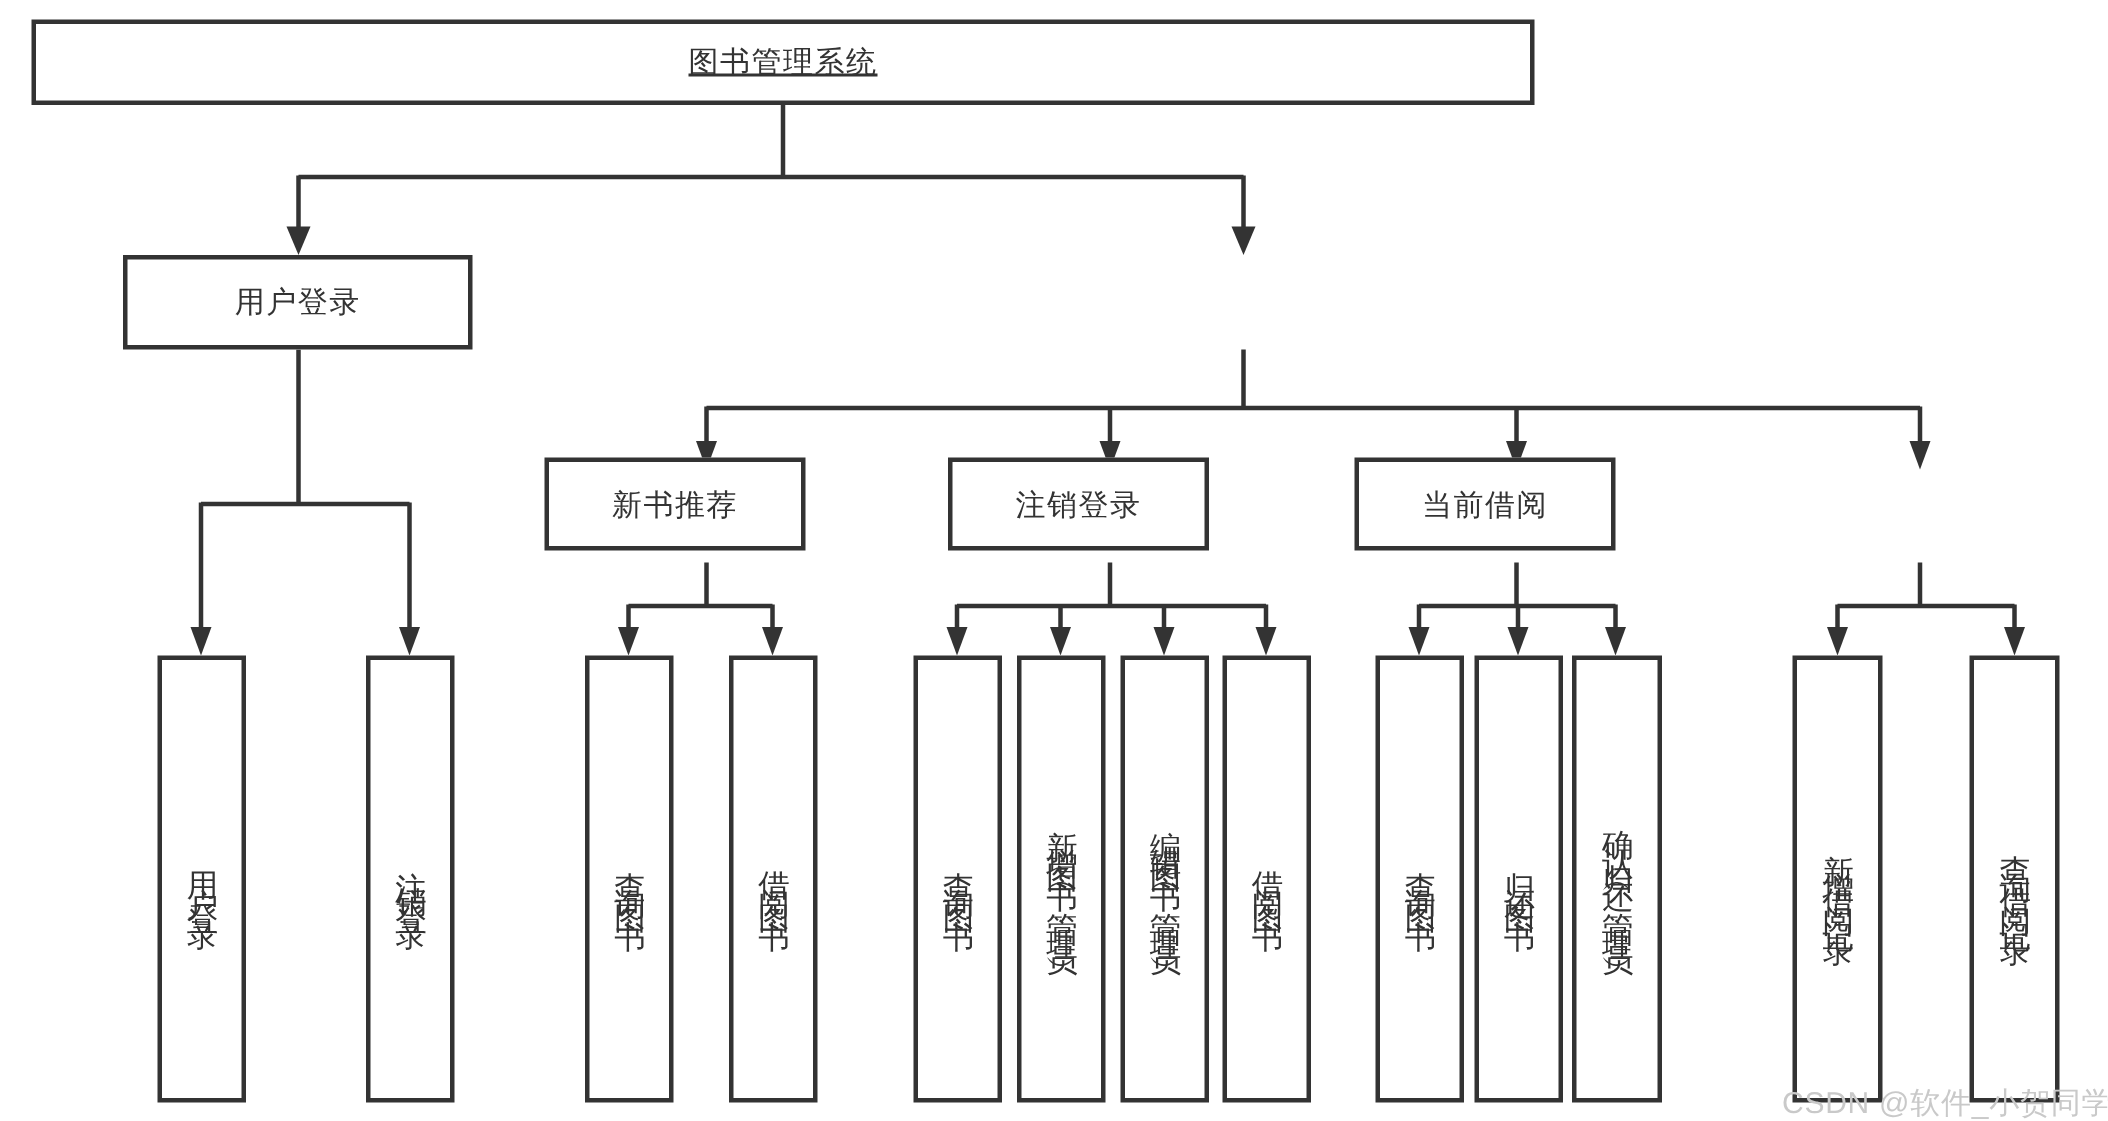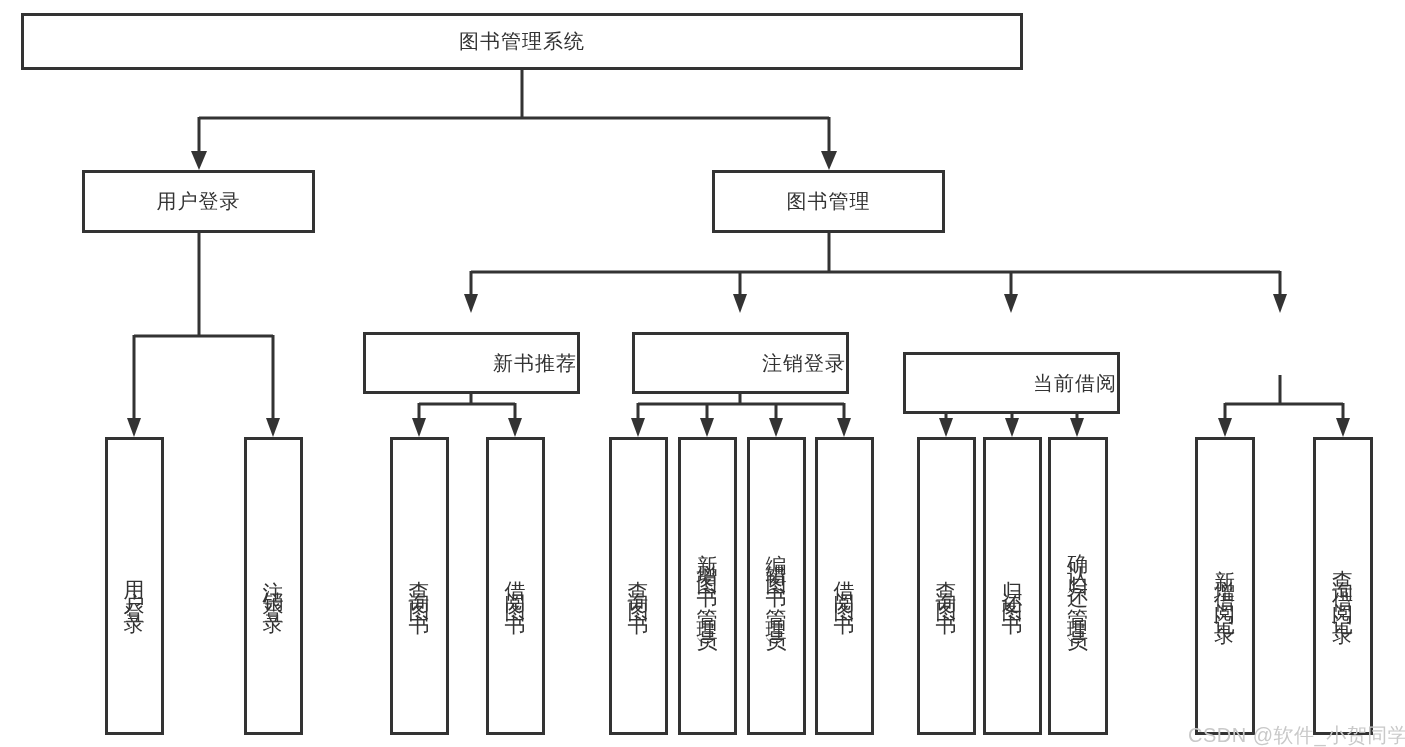--- a/index.html
+++ b/index.html
@@ -22,27 +22,27 @@
     border: 3px solid #333333;
     background: #ffffff;
     display: flex;
     align-items: center;
     justify-content: center;
     color: #333333;
     font-size: 20px;
     letter-spacing: 1px;
     z-index: 2;
   }
-  .node.root   { left: 21px;  top: 13px;  width: 1002px; height: 57px; }
+  .node.root   { left: 21px;  top: 13px;  width: 1002px; height: 57px; text-decoration: underline; }
   .node.lv2-a  { left: 82px;  top: 170px; width: 233px;  height: 63px; }
   .node.lv2-b  { left: 712px; top: 170px; width: 233px;  height: 63px; }
-  .node.sec    { top: 332px; width: 217px; height: 62px; justify-content: flex-end; }
+  .node.sec    { top: 305px; width: 174px; height: 62px; }
   .node.sec-0  { left: 363px; }
   .node.sec-1  { left: 632px; }
-  .node.sec-2  { left: 903px; margin-top: 20px; }
+  .node.sec-2  { left: 903px; }
   .node.sec-3  { left: 1172px; }
   .leaf {
     position: absolute;
     box-sizing: border-box;
     border: 3px solid #333333;
     background: #ffffff;
     top: 437px;
     width: 59px;
     height: 298px;
     display: flex;
@@ -128,23 +128,20 @@
     </g>
   </svg>
 
   <div class="node root">
     <span>图书管理系统</span>
   </div>
 
   <div class="node lv2-a">
     <span>用户登录</span>
   </div>
-  <div class="node lv2-b">
-    <span>图书管理</span>
-  </div>
 
   <div class="node sec sec-0">
     <span>新书推荐</span>
   </div>
   <div class="node sec sec-1">
     <span>注销登录</span>
   </div>
   <div class="node sec sec-2">
     <span>当前借阅</span>
   </div>

